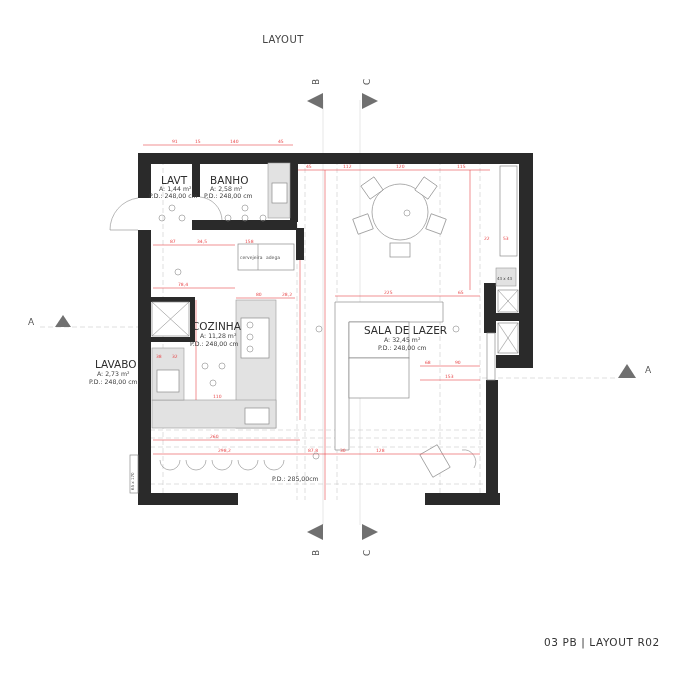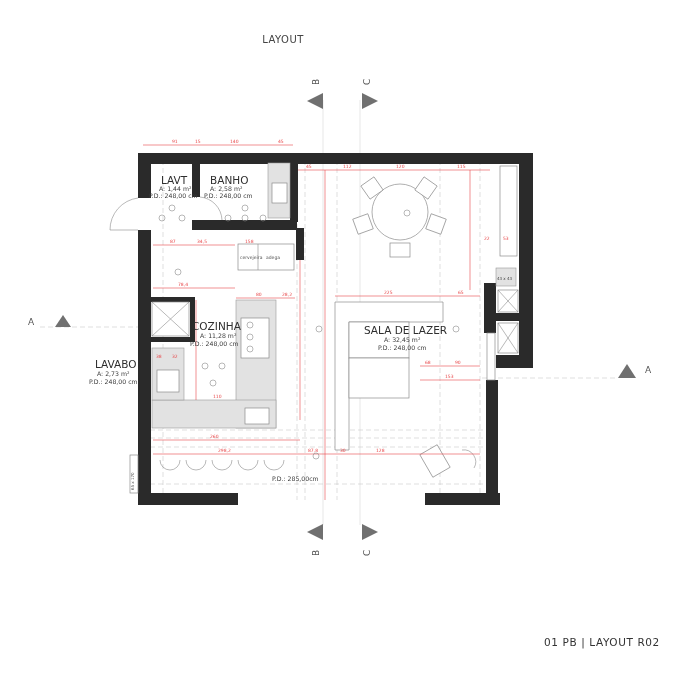--- a/index.html
+++ b/index.html
@@ -252,13 +252,13 @@
   <g>
     <polygon points="323,524 307,532 323,540" class="marker"></polygon>
     <text x="319" y="556" class="mark-txt" transform="rotate(-90 319 556)">B</text>
   </g>
   <g>
     <polygon points="362,524 378,532 362,540" class="marker"></polygon>
     <text x="370" y="556" class="mark-txt" transform="rotate(-90 370 556)">C</text>
   </g>
 </svg>
 
-<div class="footer">01 PB | LAYOUT R02</div>
+<div class="footer">03 PB | LAYOUT R02</div>
 
 </body></html>

